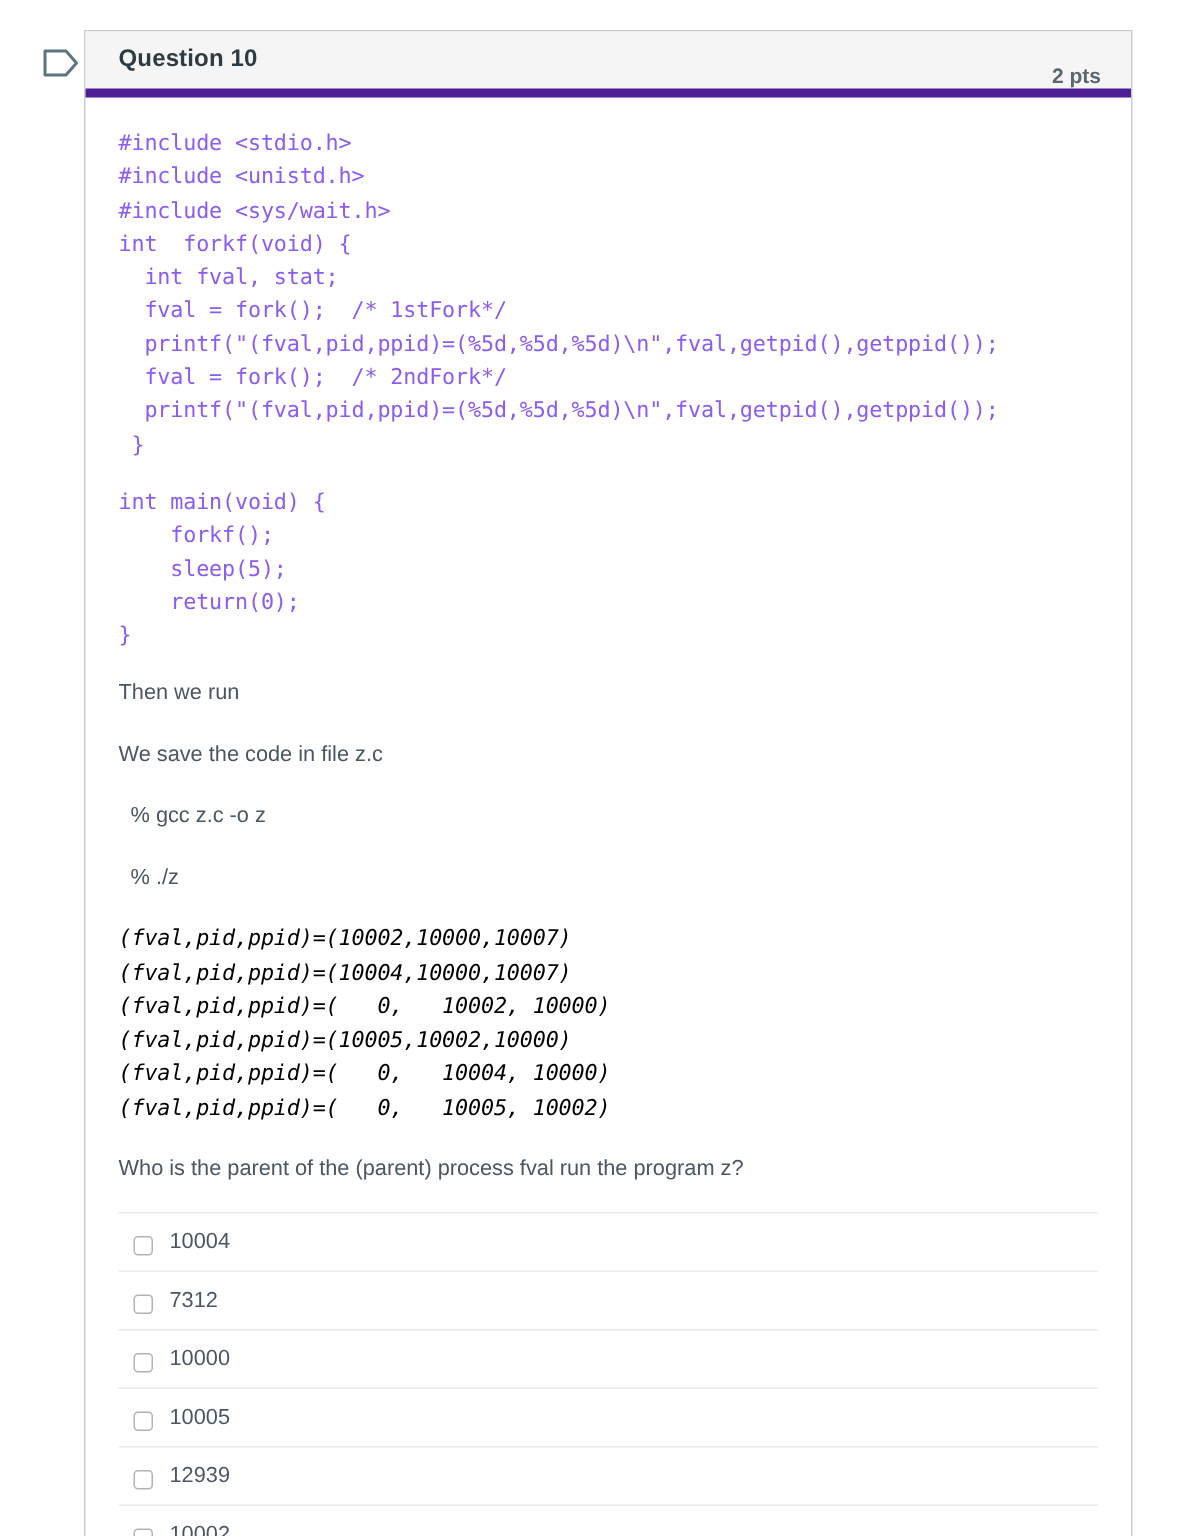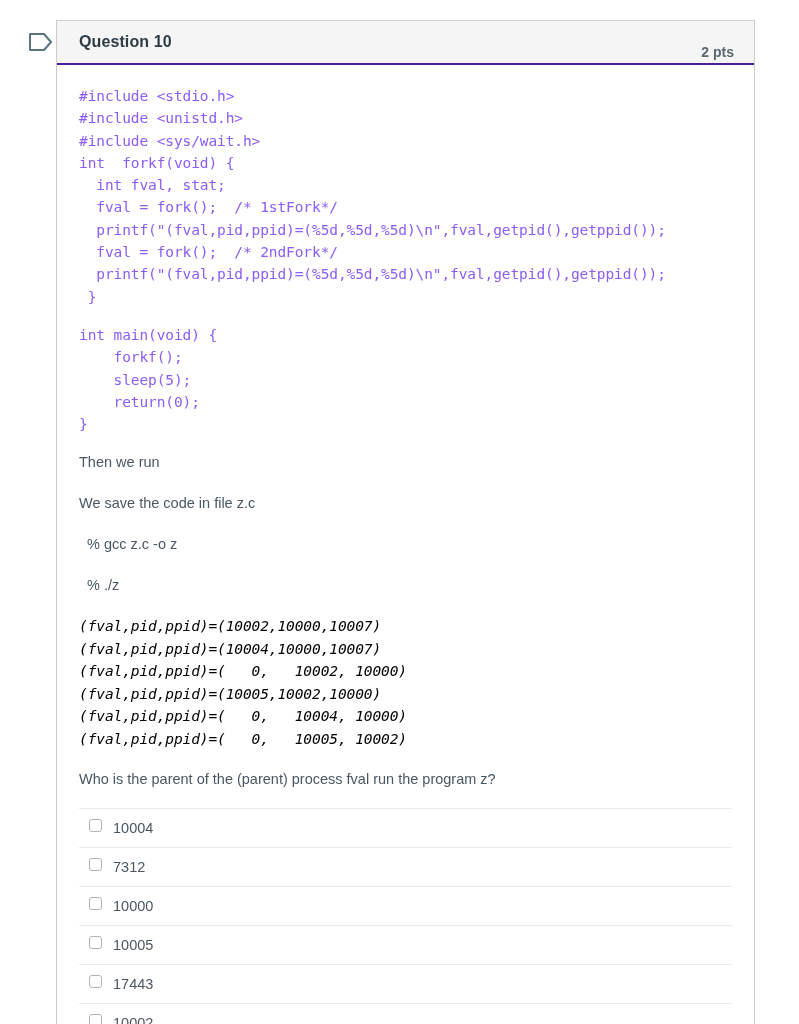--- a/index.html
+++ b/index.html
@@ -42,21 +42,21 @@
     border: 1px solid #c7cdd1;
     background: #ffffff;
     box-sizing: border-box;
   }
 
   .question-header {
     display: flex;
     align-items: center;
     justify-content: space-between;
     background: #f5f5f5;
-    border-bottom: 2px solid #4c1d95;
+    border-bottom: 6px solid #4c1d95;
     padding: 13px 20px 13px 22px;
     box-sizing: border-box;
     height: 44px;
   }
   .question-title {
     font-size: 16px;
     font-weight: bold;
     color: #2d3b45;
     letter-spacing: 0.1px;
   }
@@ -106,21 +106,21 @@
     margin: 0 0 18px 0;
   }
 
   
   .answers {
     margin: 0;
     padding: 0 0 18px 0;
   }
   .answer-row {
     display: flex;
-    align-items: flex-start;
+    align-items: flex-end;
     border-top: 1px solid #e8eaec;
     padding: 10px 0 10px 10px;
     box-sizing: border-box;
     min-height: 36px;
   }
   .answer-checkbox {
     width: 13px;
     height: 13px;
     border: 1px solid #aeb5ba;
     border-radius: 3px;
@@ -208,21 +208,21 @@
           <span class="answer-label">10000</span>
         </div>
 
         <div class="answer-row">
           <span class="answer-checkbox"></span>
           <span class="answer-label">10005</span>
         </div>
 
         <div class="answer-row">
           <span class="answer-checkbox"></span>
-          <span class="answer-label">17443</span>
+          <span class="answer-label">12939</span>
         </div>
 
         <div class="answer-row">
           <span class="answer-checkbox"></span>
           <span class="answer-label">10002</span>
         </div>
 
       </div>
     </div>
   </div>

